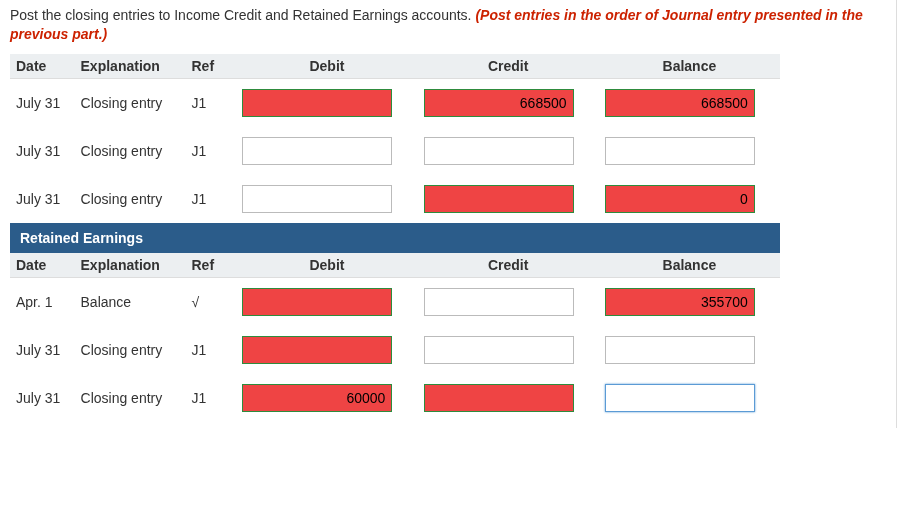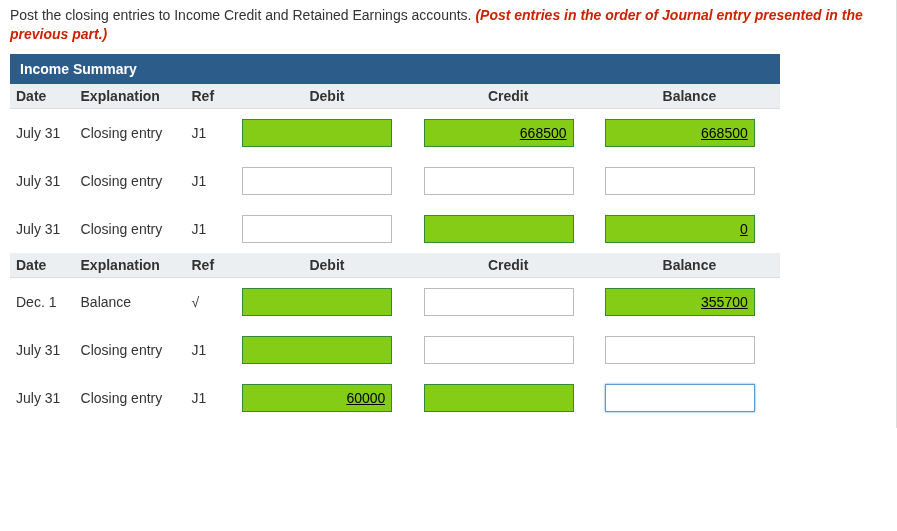--- a/index.html
+++ b/index.html
@@ -51,22 +51,21 @@
     width: 150px;
     height: 28px;
     padding: 3px 6px;
     text-align: right;
     font-size: 14px;
     border: 1px solid #bbb;
     background: #fff;
   }
   input.cell.correct {
     border: 1px solid #2e8b3d;
-    background: #84cc16;
-    text-decoration: underline;
+    background: #ef4444;
   }
   input.cell.focused {
     border: 1px solid #5b9bd5;
     box-shadow: 0 0 2px #5b9bd5;
   }
   .col-deb, .col-cred, .col-bal { text-align: left; }
   tr.col-headers .col-deb,
   tr.col-headers .col-cred,
   tr.col-headers .col-bal { text-align: center; }
 </style>
@@ -74,23 +73,20 @@
 <body>
 
 <div class="instructions">
   <span>Post the closing entries to Income Credit and Retained Earnings accounts. </span>
   <span class="red-italic">(Post entries in the order of Journal entry presented in the previous part.)</span>
 </div>
 
 <table class="ledger">
 
   <tbody>
-      <tr class="section-header">
-    <td colspan="6">Income Summary</td>
-  </tr>
   <tr class="col-headers">
     <td class="col-date">Date</td>
     <td class="col-expl">Explanation</td>
     <td class="col-ref">Ref</td>
     <td class="col-deb">Debit</td>
     <td class="col-cred">Credit</td>
     <td class="col-bal">Balance</td>
   </tr>
 
   <tr class="data-row">
@@ -111,31 +107,34 @@
   </tr>
   <tr class="data-row">
     <td class="col-date">July 31</td>
     <td class="col-expl">Closing entry</td>
     <td class="col-ref">J1</td>
     <td class="col-deb"><input class="cell" value="" style=""></td>
     <td class="col-cred"><input class="cell correct" value="" style=""></td>
     <td class="col-bal"><input class="cell correct" value="0" style=""></td>
   </tr>
 
+  <tr class="section-header">
+    <td colspan="6">Retained Earnings</td>
+  </tr>
   <tr class="col-headers">
     <td class="col-date">Date</td>
     <td class="col-expl">Explanation</td>
     <td class="col-ref">Ref</td>
     <td class="col-deb">Debit</td>
     <td class="col-cred">Credit</td>
     <td class="col-bal">Balance</td>
   </tr>
 
   <tr class="data-row">
-    <td class="col-date">Dec. 1</td>
+    <td class="col-date">Apr. 1</td>
     <td class="col-expl">Balance</td>
     <td class="col-ref">√</td>
     <td class="col-deb"><input class="cell correct" value="" style=""></td>
     <td class="col-cred"><input class="cell" value="" style=""></td>
     <td class="col-bal"><input class="cell correct" value="355700" style=""></td>
   </tr>
   <tr class="data-row">
     <td class="col-date">July 31</td>
     <td class="col-expl">Closing entry</td>
     <td class="col-ref">J1</td>

